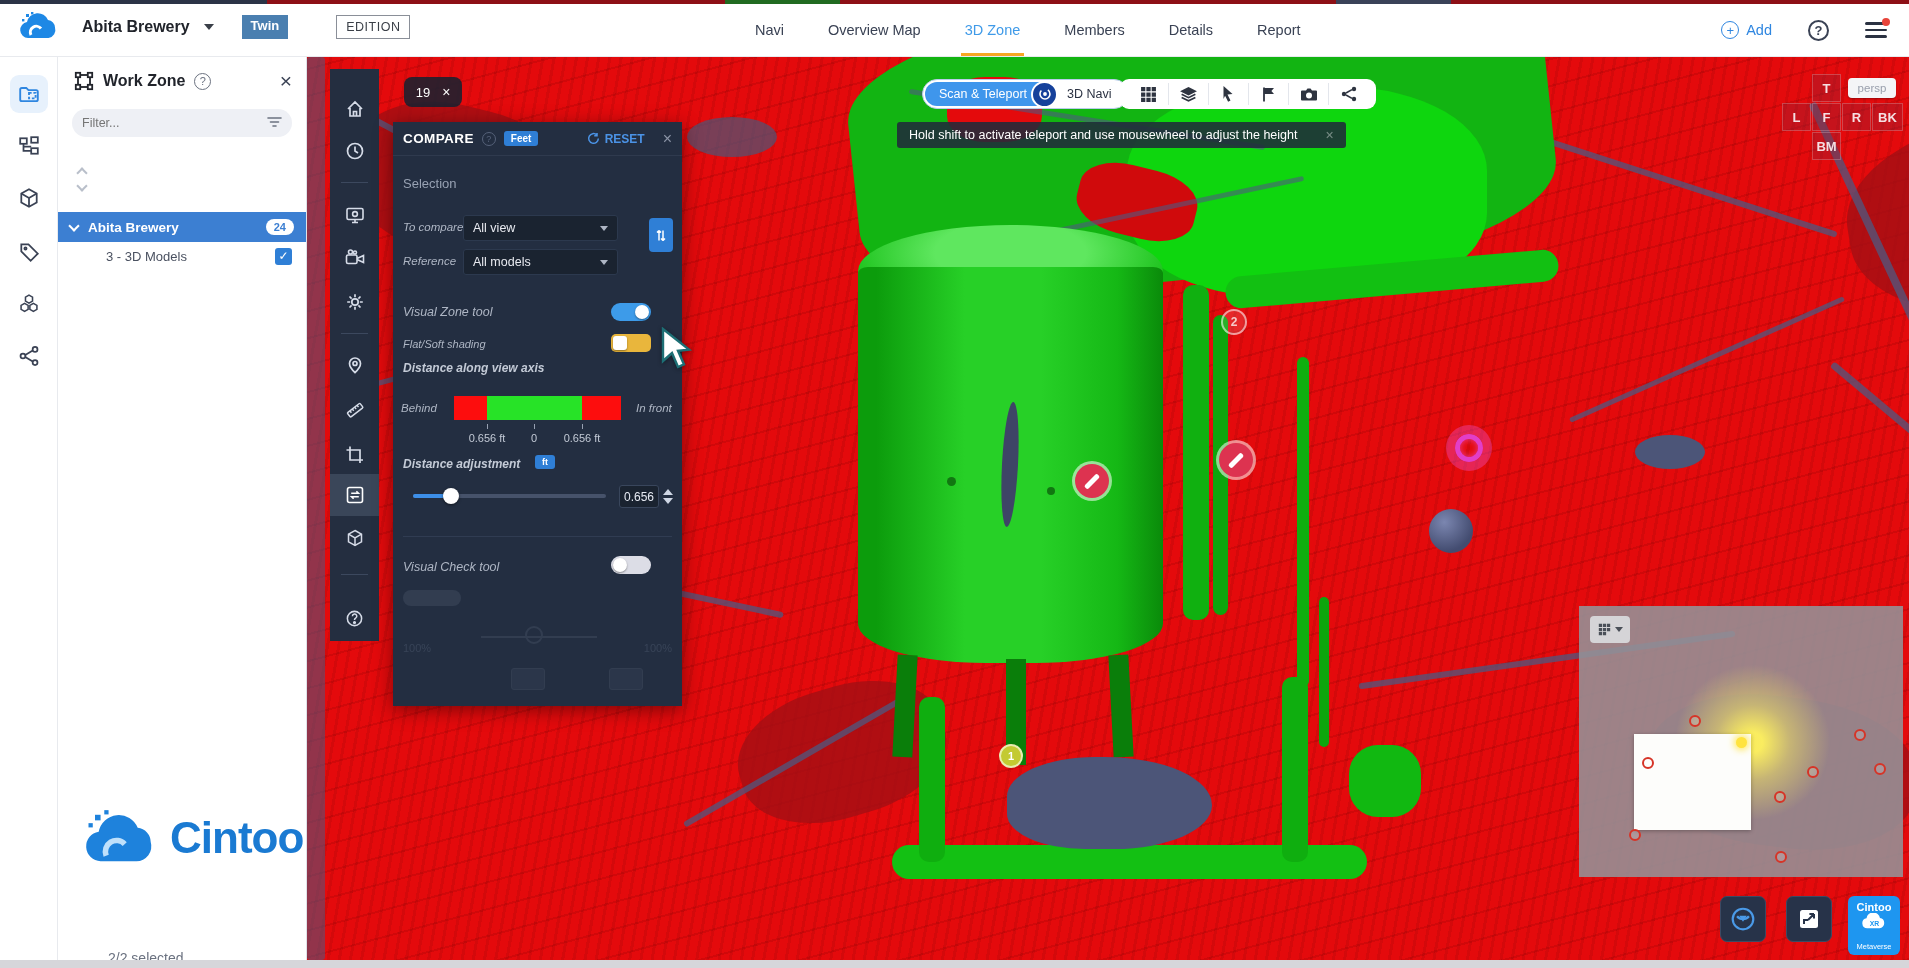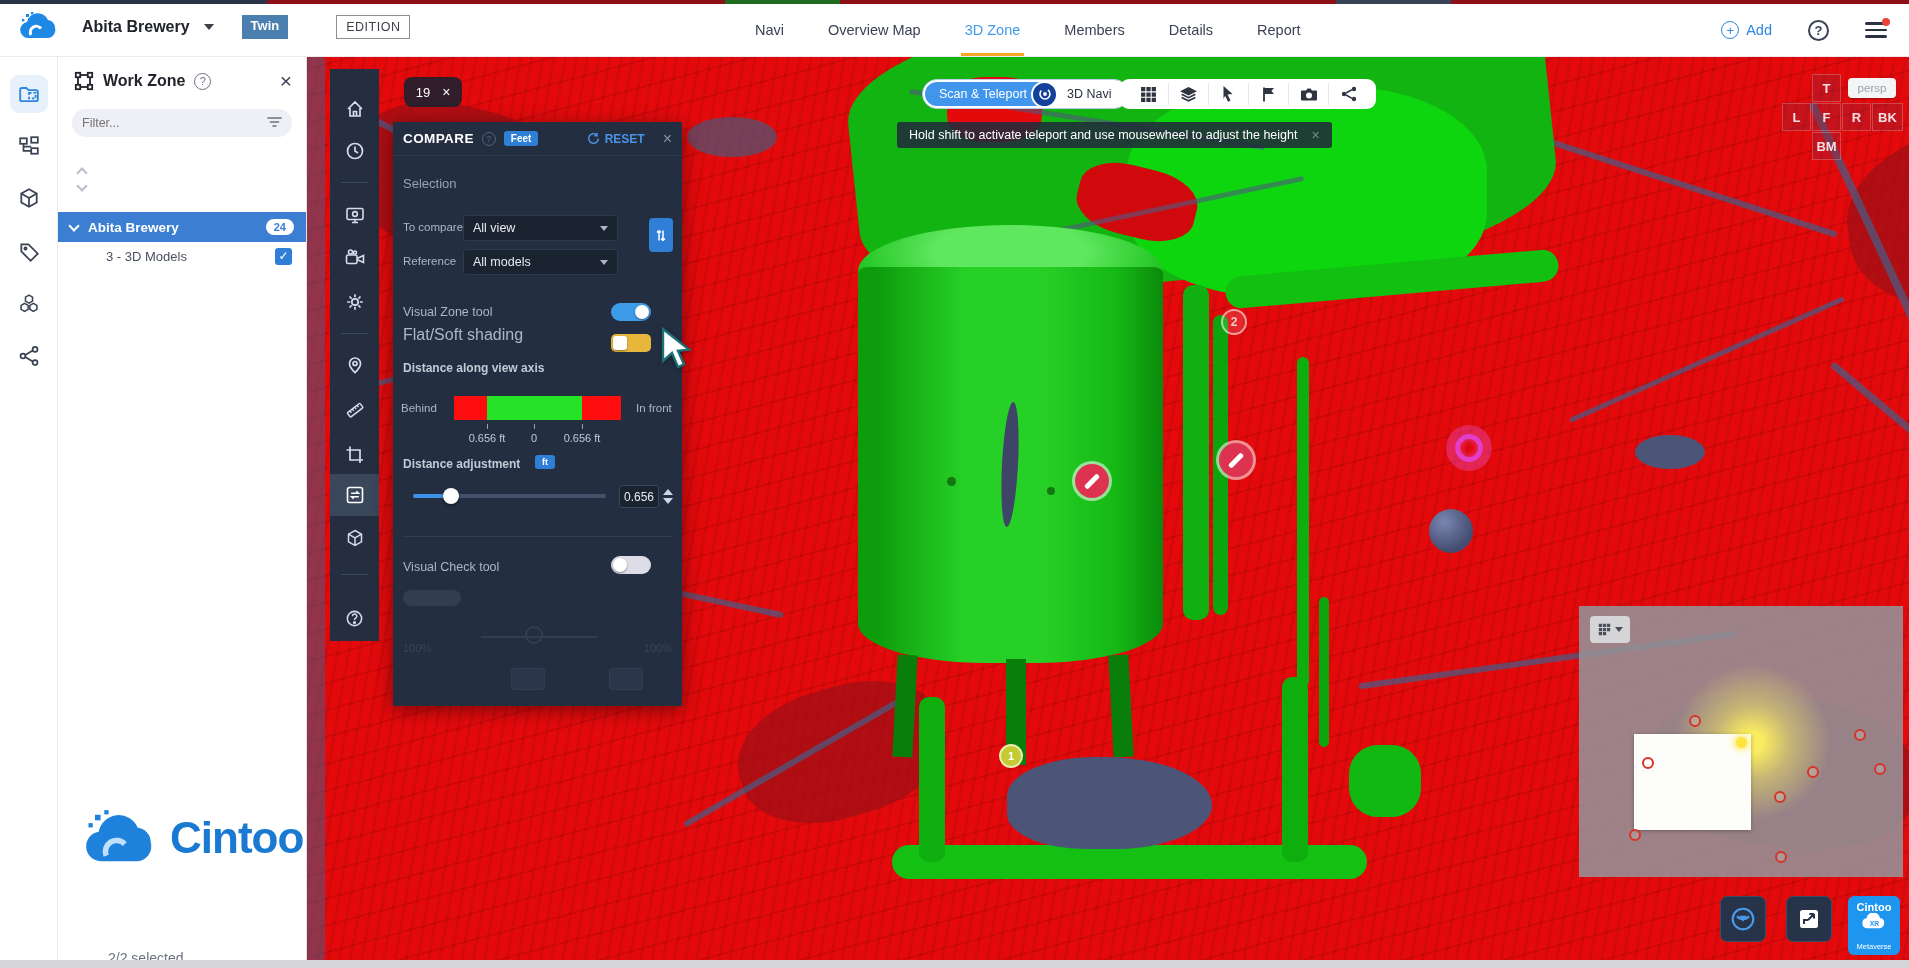--- a/index.html
+++ b/index.html
@@ -109,21 +109,21 @@
   .tp-icon{ width:27px; height:27px; border-radius:50%; background:#16419b; border:2px solid #fff;
             margin-left:-22px; display:flex; align-items:center; justify-content:center; }
   .navi-lbl{ color:#2b3242; font-size:12.5px; padding:0 14px 0 9px; }
   .tb-icons{ position:absolute; left:1120px; top:79px; height:30px; background:#fff; border-radius:9px;
              display:flex; align-items:center; padding:0 8px; gap:0; z-index:30; }
   .tbi{ width:40px; height:22px; display:flex; align-items:center; justify-content:center; cursor:pointer; }
   .tbi + .tbi{ border-left:1px solid #e3e6ec; }
 
   
   .vp-tooltip{ position:absolute; left:897px; top:122px; height:26px; background:rgba(32,42,58,.88);
-               border-radius:3px; color:#fff; font-size:12.5px; display:flex; align-items:center; gap:14px;
+               border-radius:3px; color:#fff; font-size:12.5px; display:flex; align-items:center; gap:28px;
                padding:0 12px; z-index:29; }
   .vp-tooltip .x{ color:rgba(255,255,255,.4); font-size:14px; cursor:pointer; }
 
   
   .vc{ position:absolute; width:29px; height:28px; background:rgba(150,35,55,.38);
        border:1px solid rgba(255,255,255,.22); color:#f5dee2; font-weight:bold; font-size:13px;
        display:flex; align-items:center; justify-content:center; cursor:pointer; z-index:28; }
   .persp{ position:absolute; width:48px; height:20px; background:#f4f5f7; border-radius:4px; color:#9aa0ad;
           font-size:11.5px; display:flex; align-items:center; justify-content:center; z-index:28;
           box-shadow:0 1px 2px rgba(0,0,0,.3); }
@@ -163,21 +163,21 @@
         box-shadow:0 4px 18px rgba(0,0,0,.45); z-index:32; color:#c9d0dc; }
   .cmp-head{ height:34px; border-bottom:1px solid #2f3a4e; display:flex; align-items:center; padding:0 10px; gap:8px; }
   .cmp-title{ font-weight:bold; font-size:13.5px; color:#fff; letter-spacing:.4px; }
   .cmp-help{ width:14px; height:14px; border:1.3px solid #56627a; border-radius:50%; color:#56627a;
              font-size:9px; display:flex; align-items:center; justify-content:center; }
   .unit-badge{ background:#2f7fd6; color:#fff; font-weight:bold; font-size:10px; border-radius:3px; padding:2px 7px; }
   .reset{ margin-left:auto; color:#4b93e6; font-weight:bold; font-size:12px; display:flex; align-items:center;
           gap:5px; cursor:pointer; }
   .cmp-close{ color:#8b94a6; font-size:16px; margin-left:10px; cursor:pointer; }
   .cmp-sec-h{ position:absolute; left:10px; font-size:13px; color:#98a2b3; }
-  .cmp-lbl{ position:absolute; font-size:11.5px; color:#aeb6c4; }
+  .cmp-lbl{ position:absolute; font-size:11.5px; color:#aeb6c4;font-style:italic; }
   .cmp-lbl.b{ font-weight:bold; color:#c3cad6; font-size:12px; }
   .dd{ position:absolute; width:155px; height:26px; background:#1a2330; border:1px solid #2c394e;
        border-radius:3px; color:#e8eaf0; font-size:12.5px; display:flex; align-items:center;
        padding:0 9px; cursor:pointer; }
   .dd .car{ margin-left:auto; width:0; height:0; border-left:4px solid transparent;
             border-right:4px solid transparent; border-top:5px solid #aeb6c4; }
   .swap-btn{ position:absolute; left:256px; top:96px; width:24px; height:34px; background:#2f7fd6;
              border-radius:4px; display:flex; align-items:center; justify-content:center; cursor:pointer; }
   .toggle{ position:absolute; width:40px; height:18px; border-radius:10px; cursor:pointer; }
   .toggle .knob{ position:absolute; top:2px; width:14px; height:14px; border-radius:50%; background:#fff;
@@ -634,21 +634,21 @@
       <svg width="12" height="17" viewBox="0 0 12 16">
         <path d="M4 13V3M4 3L2 5M4 3l2 2M8 3v10M8 13l-2-2M8 13l2-2" stroke="#fff" stroke-width="1.5" fill="none"></path>
       </svg>
     </div>
 
     <span class="cmp-lbl" style="left:10px;top:183px;font-size:12.5px">Visual Zone tool</span>
     <div class="toggle tg-on" style="left:218px;top:181px">
         <span class="knob"></span>
       </div>
 
-    <span class="cmp-lbl" style="left:10px;top:204px;font-size:16px">Flat/Soft shading</span>
+    <span class="cmp-lbl" style="left:10px;top:216px;font-size:11px">Flat/Soft shading</span>
     <div class="toggle tg-yellow" style="left:218px;top:212px">
         <span class="knob"></span>
       </div>
 
     <span class="cmp-lbl b" style="left:10px;top:239px">Distance along view axis</span>
 
     <span class="cmp-lbl" style="left:8px;top:280px">Behind</span>
     <div class="bar-wrap">
       <div style="width:33px;background:#fd0d0d"></div>
       <div style="width:95px;background:#27e327"></div>

